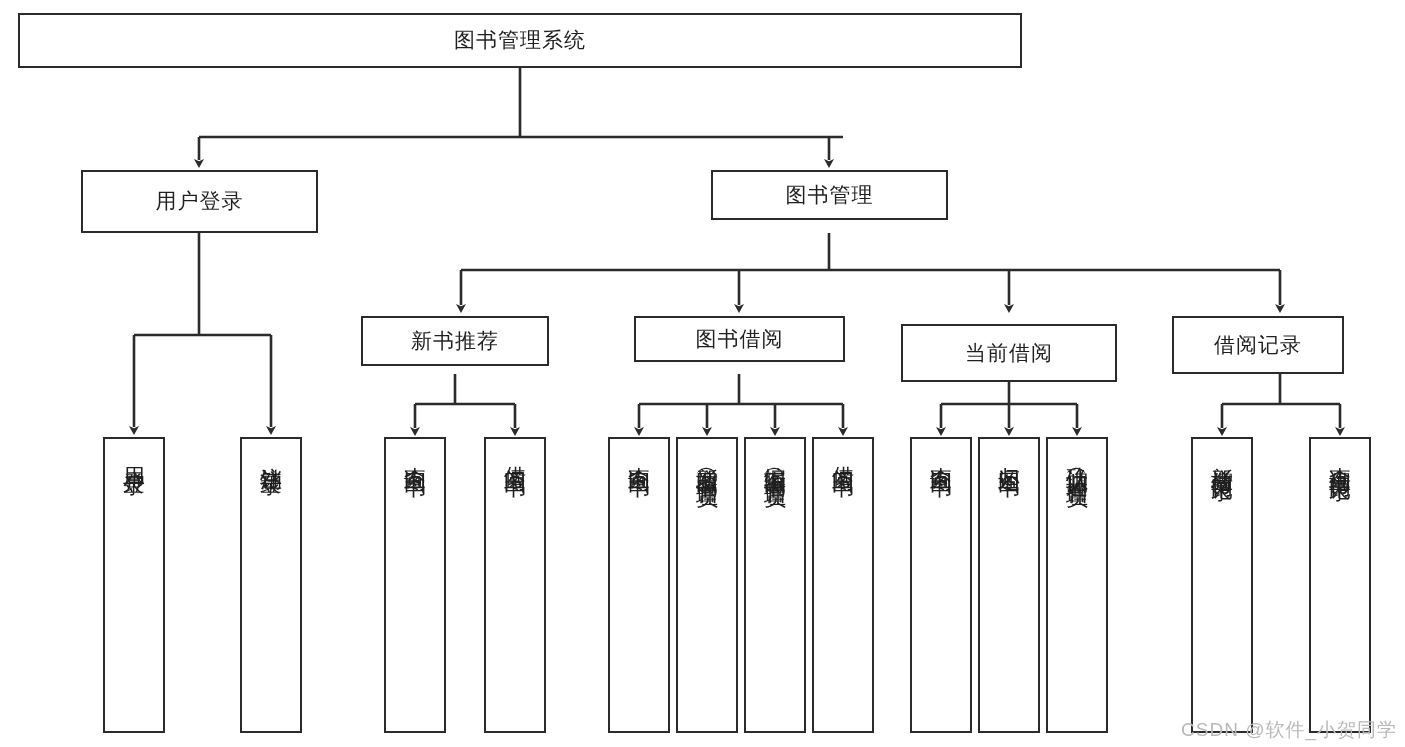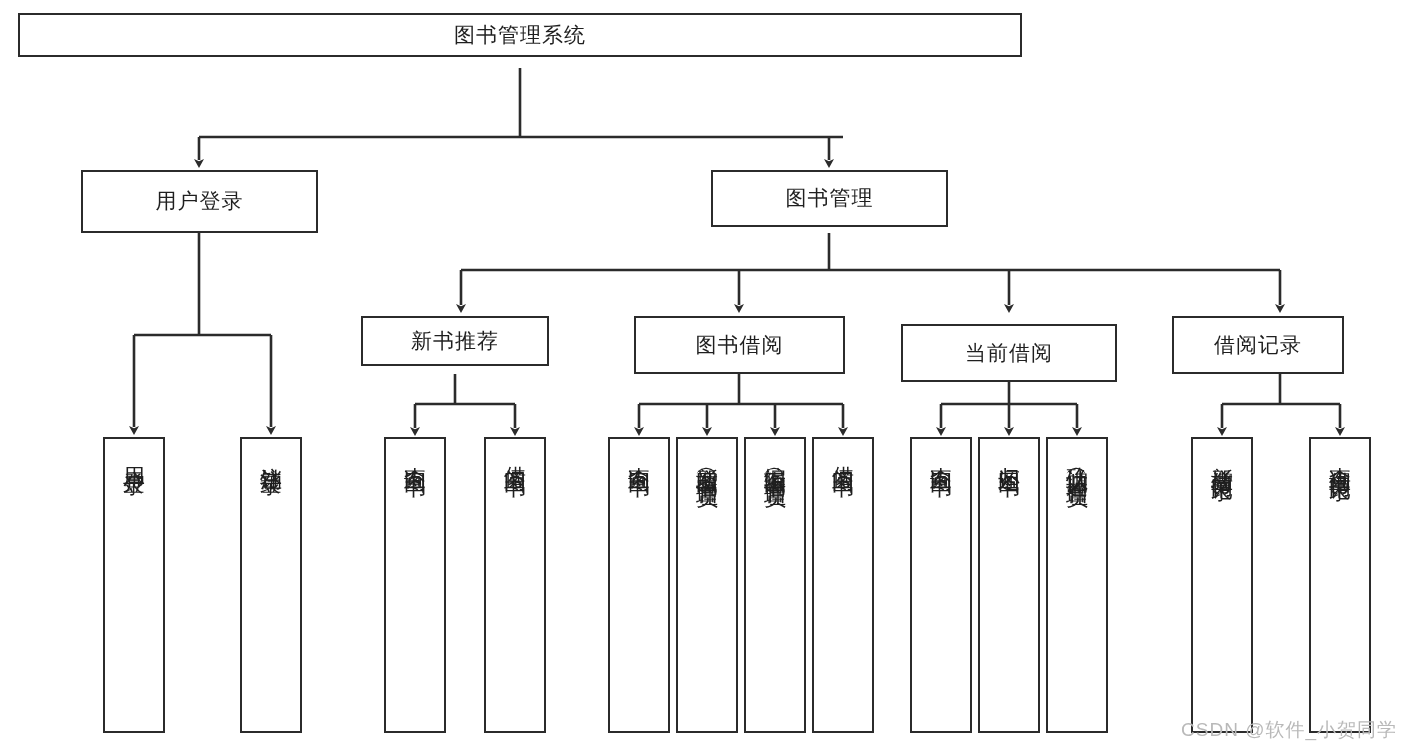--- a/index.html
+++ b/index.html
@@ -93,35 +93,35 @@
       <path d="M1009,404 L1009,428" marker-end="url(#arrow)"></path>
       <path d="M1077,404 L1077,428" marker-end="url(#arrow)"></path>
 
       <path d="M1280,374 L1280,404"></path>
       <path d="M1222,404 L1340,404"></path>
       <path d="M1222,404 L1222,428" marker-end="url(#arrow)"></path>
       <path d="M1340,404 L1340,428" marker-end="url(#arrow)"></path>
     </g>
   </svg>
 
-  <div class="node" style="left:18px;top:13px;width:1004px;height:44px;">
+  <div class="node" style="left:18px;top:13px;width:1004px;height:55px;">
     <span class="label">图书管理系统</span>
   </div>
 
   <div class="node" style="left:81px;top:170px;width:237px;height:63px;">
     <span class="label">用户登录</span>
   </div>
-  <div class="node" style="left:711px;top:170px;width:237px;height:57px;">
+  <div class="node" style="left:711px;top:170px;width:237px;height:50px;">
     <span class="label">图书管理</span>
   </div>
 
   <div class="node" style="left:361px;top:316px;width:188px;height:50px;">
     <span class="label">新书推荐</span>
   </div>
-  <div class="node" style="left:634px;top:316px;width:211px;height:58px;">
+  <div class="node" style="left:634px;top:316px;width:211px;height:46px;">
     <span class="label">图书借阅</span>
   </div>
   <div class="node" style="left:901px;top:324px;width:216px;height:58px;">
     <span class="label">当前借阅</span>
   </div>
   <div class="node" style="left:1172px;top:316px;width:172px;height:58px;">
     <span class="label">借阅记录</span>
   </div>
 
   <div class="node vertical" style="left:103px;top:437px;width:62px;height:296px;">

